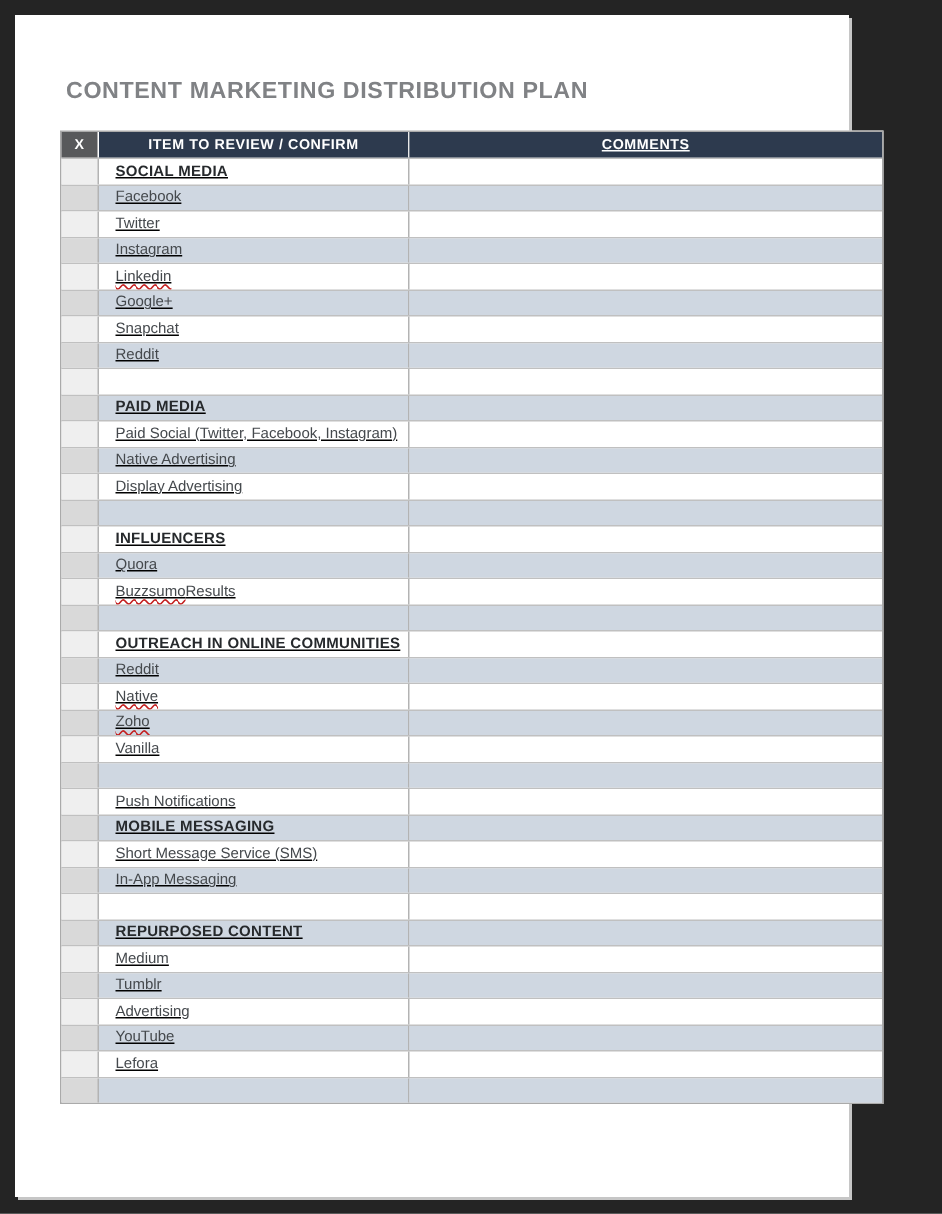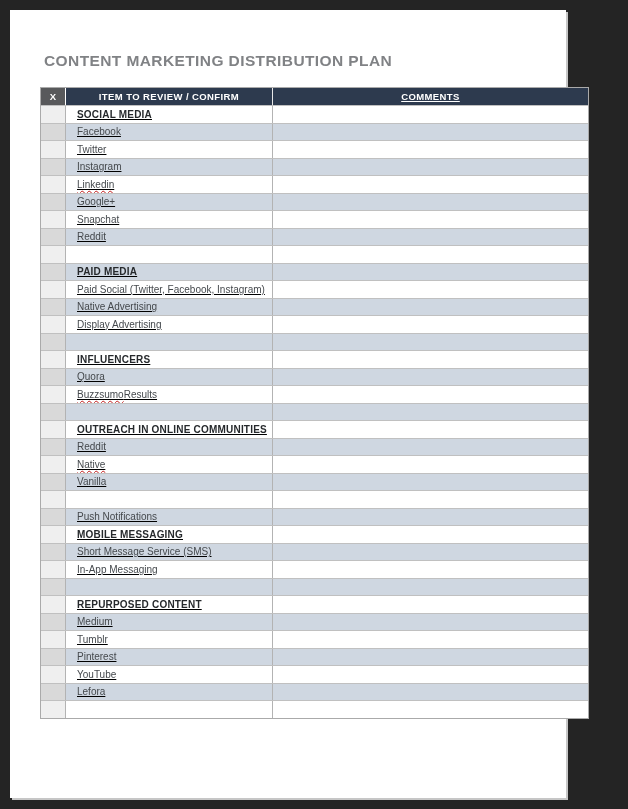--- a/index.html
+++ b/index.html
@@ -237,20 +237,27 @@
   </div>
         <div class="row">
     <div class="cell xcell"></div>
     <div class="cell itemcell">
             <span class="sq">Native</span>
           </div>
     <div class="cell commentcell"></div>
   </div>
         <div class="row">
     <div class="cell xcell"></div>
+    <div class="cell itemcell">
+            <span class="sq">Zoho</span>
+          </div>
+    <div class="cell commentcell"></div>
+  </div>
+        <div class="row">
+    <div class="cell xcell"></div>
     <div class="cell itemcell">Vanilla</div>
     <div class="cell commentcell"></div>
   </div>
         <div class="row empty">
     <div class="cell xcell"></div>
     <div class="cell itemcell"></div>
     <div class="cell commentcell"></div>
   </div>
         <div class="row">
     <div class="cell xcell"></div>
@@ -287,21 +294,21 @@
     <div class="cell itemcell">Medium</div>
     <div class="cell commentcell"></div>
   </div>
         <div class="row">
     <div class="cell xcell"></div>
     <div class="cell itemcell">Tumblr</div>
     <div class="cell commentcell"></div>
   </div>
         <div class="row">
     <div class="cell xcell"></div>
-    <div class="cell itemcell">Pinterest</div>
+    <div class="cell itemcell">Advertising</div>
     <div class="cell commentcell"></div>
   </div>
         <div class="row">
     <div class="cell xcell"></div>
     <div class="cell itemcell">YouTube</div>
     <div class="cell commentcell"></div>
   </div>
         <div class="row">
     <div class="cell xcell"></div>
     <div class="cell itemcell">Lefora</div>

